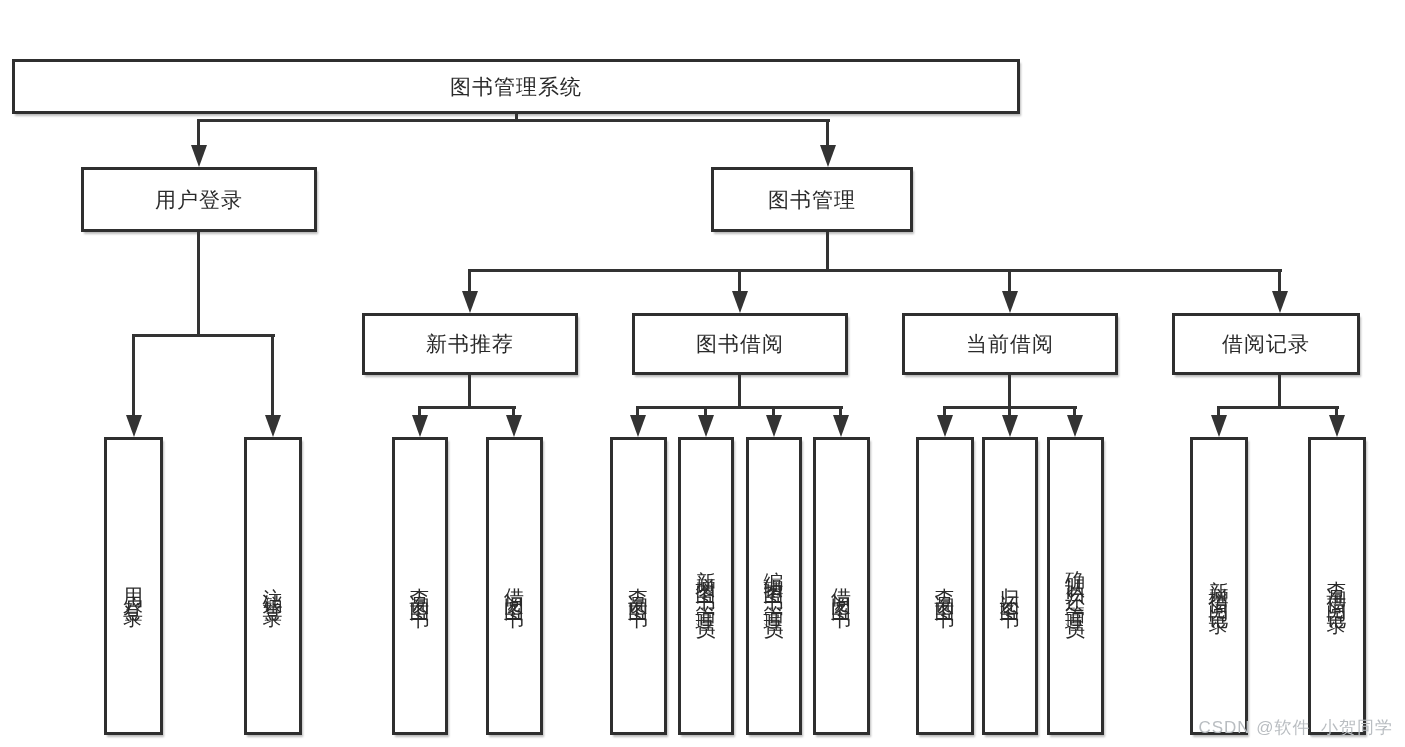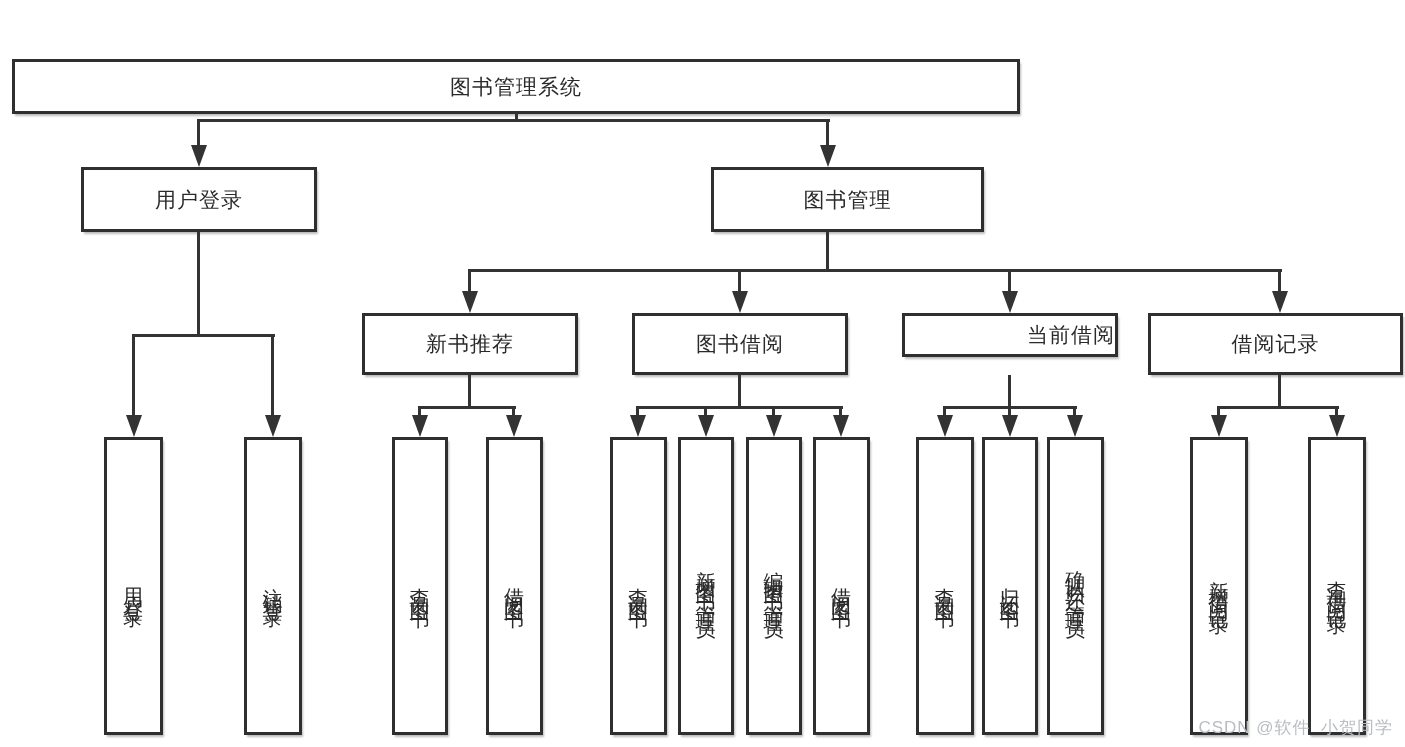--- a/index.html
+++ b/index.html
@@ -118,34 +118,34 @@
   <div class="vl" style="left:1335px;top:406px;height:12px;"></div>
   <div class="ah" style="left:1329px;top:415px;"></div>
 
   <div class="node h" style="left:12px;top:13px;width:1008px;height:55px;margin-top:46px;">
     <span>图书管理系统</span>
   </div>
 
   <div class="node h" style="left:81px;top:167px;width:236px;height:65px;">
     <span>用户登录</span>
   </div>
-  <div class="node h" style="left:711px;top:167px;width:273px;height:65px;">
+  <div class="node h" style="left:711px;top:167px;width:202px;height:65px;">
     <span>图书管理</span>
   </div>
 
   <div class="node h" style="left:632px;top:313px;width:216px;height:62px;">
     <span>图书借阅</span>
   </div>
   <div class="node h" style="left:362px;top:313px;width:216px;height:62px;">
     <span>新书推荐</span>
   </div>
-  <div class="node h" style="left:902px;top:313px;width:216px;height:44px;justify-content:flex-end;">
+  <div class="node h" style="left:902px;top:313px;width:216px;height:62px;">
     <span>当前借阅</span>
   </div>
-  <div class="node h" style="left:1148px;top:313px;width:255px;height:62px;text-align:right;">
+  <div class="node h" style="left:1172px;top:313px;width:188px;height:62px;text-align:right;">
     <span>借阅记录</span>
   </div>
 
   <div class="node leaf" style="left:104px;top:437px;width:59px;height:298px;">
     <span class="vtext">用户登录</span>
   </div>
   <div class="node leaf" style="left:244px;top:437px;width:58px;height:298px;">
     <span class="vtext">注销登录</span>
   </div>
 

